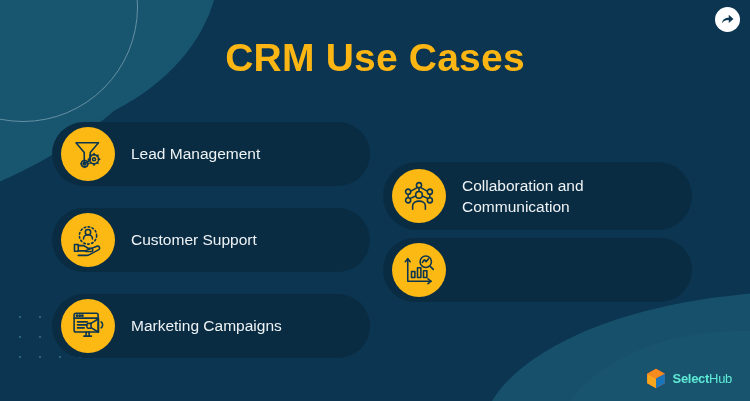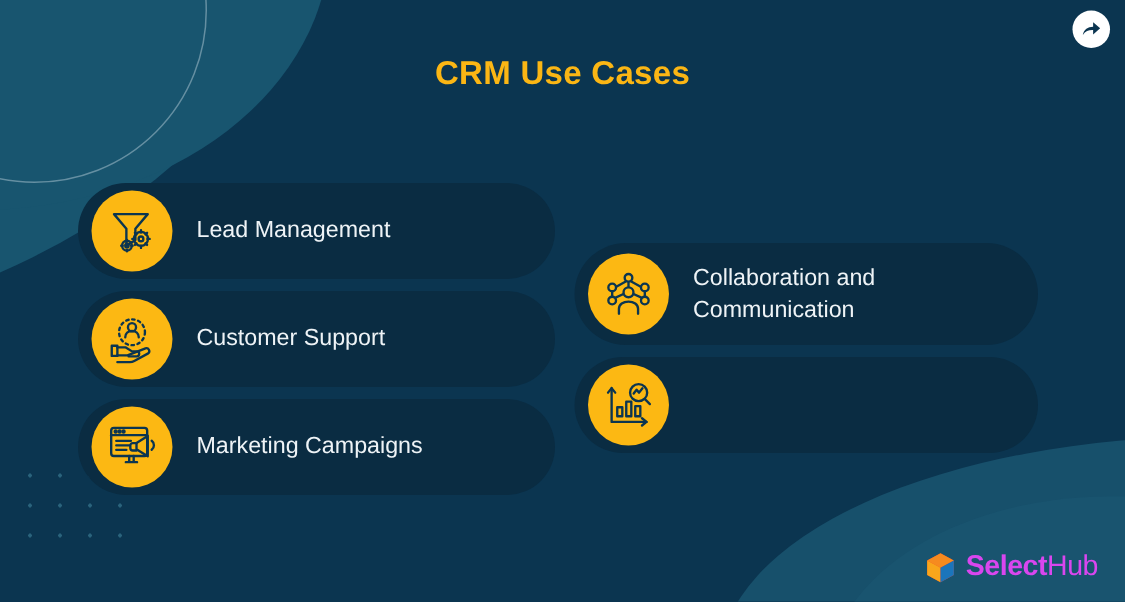--- a/index.html
+++ b/index.html
@@ -81,34 +81,34 @@
     z-index:20;
   }
   .share-btn svg { display:block; }
 
   
   .title {
     position:absolute;
     top:36px; left:0; right:0;
     text-align:center;
     color:#fbb614;
-    font-size:22px;
+    font-size:39px;
     font-weight:bold;
     letter-spacing:.2px;
     z-index:10;
   }
 
   
   .col {
     position:absolute;
     z-index:5;
     display:flex;
     flex-direction:column;
   }
-  .col-left  { left:52px;  top:122px; width:318px; gap:8px; }
+  .col-left  { left:52px;  top:122px; width:318px; gap:22px; }
   .col-right { left:383px; top:162px; width:309px; gap:8px; }
 
   .card {
     display:flex;
     align-items:center;
     background:#0a2c42;
     border-radius:34px;
     height:64px;
     padding-left:9px;
     position:relative;
@@ -136,23 +136,23 @@
   
   .logo {
     position:absolute;
     right:18px; bottom:12px;
     display:flex; align-items:center;
     gap:7px;
     z-index:15;
   }
   .logo-mark { width:20px; height:21px; display:block; }
   .logo-text {
-    font-size:19px;
+    font-size:13px;
     letter-spacing:-.3px;
-    color:#d946ef;
+    color:#5eead4;
     white-space:nowrap;
   }
   .logo-text .b { font-weight:bold; }
   .logo-text .l { font-weight:300; }
 </style>
 </head>
 <body>
 
 <div id="stage">
 

